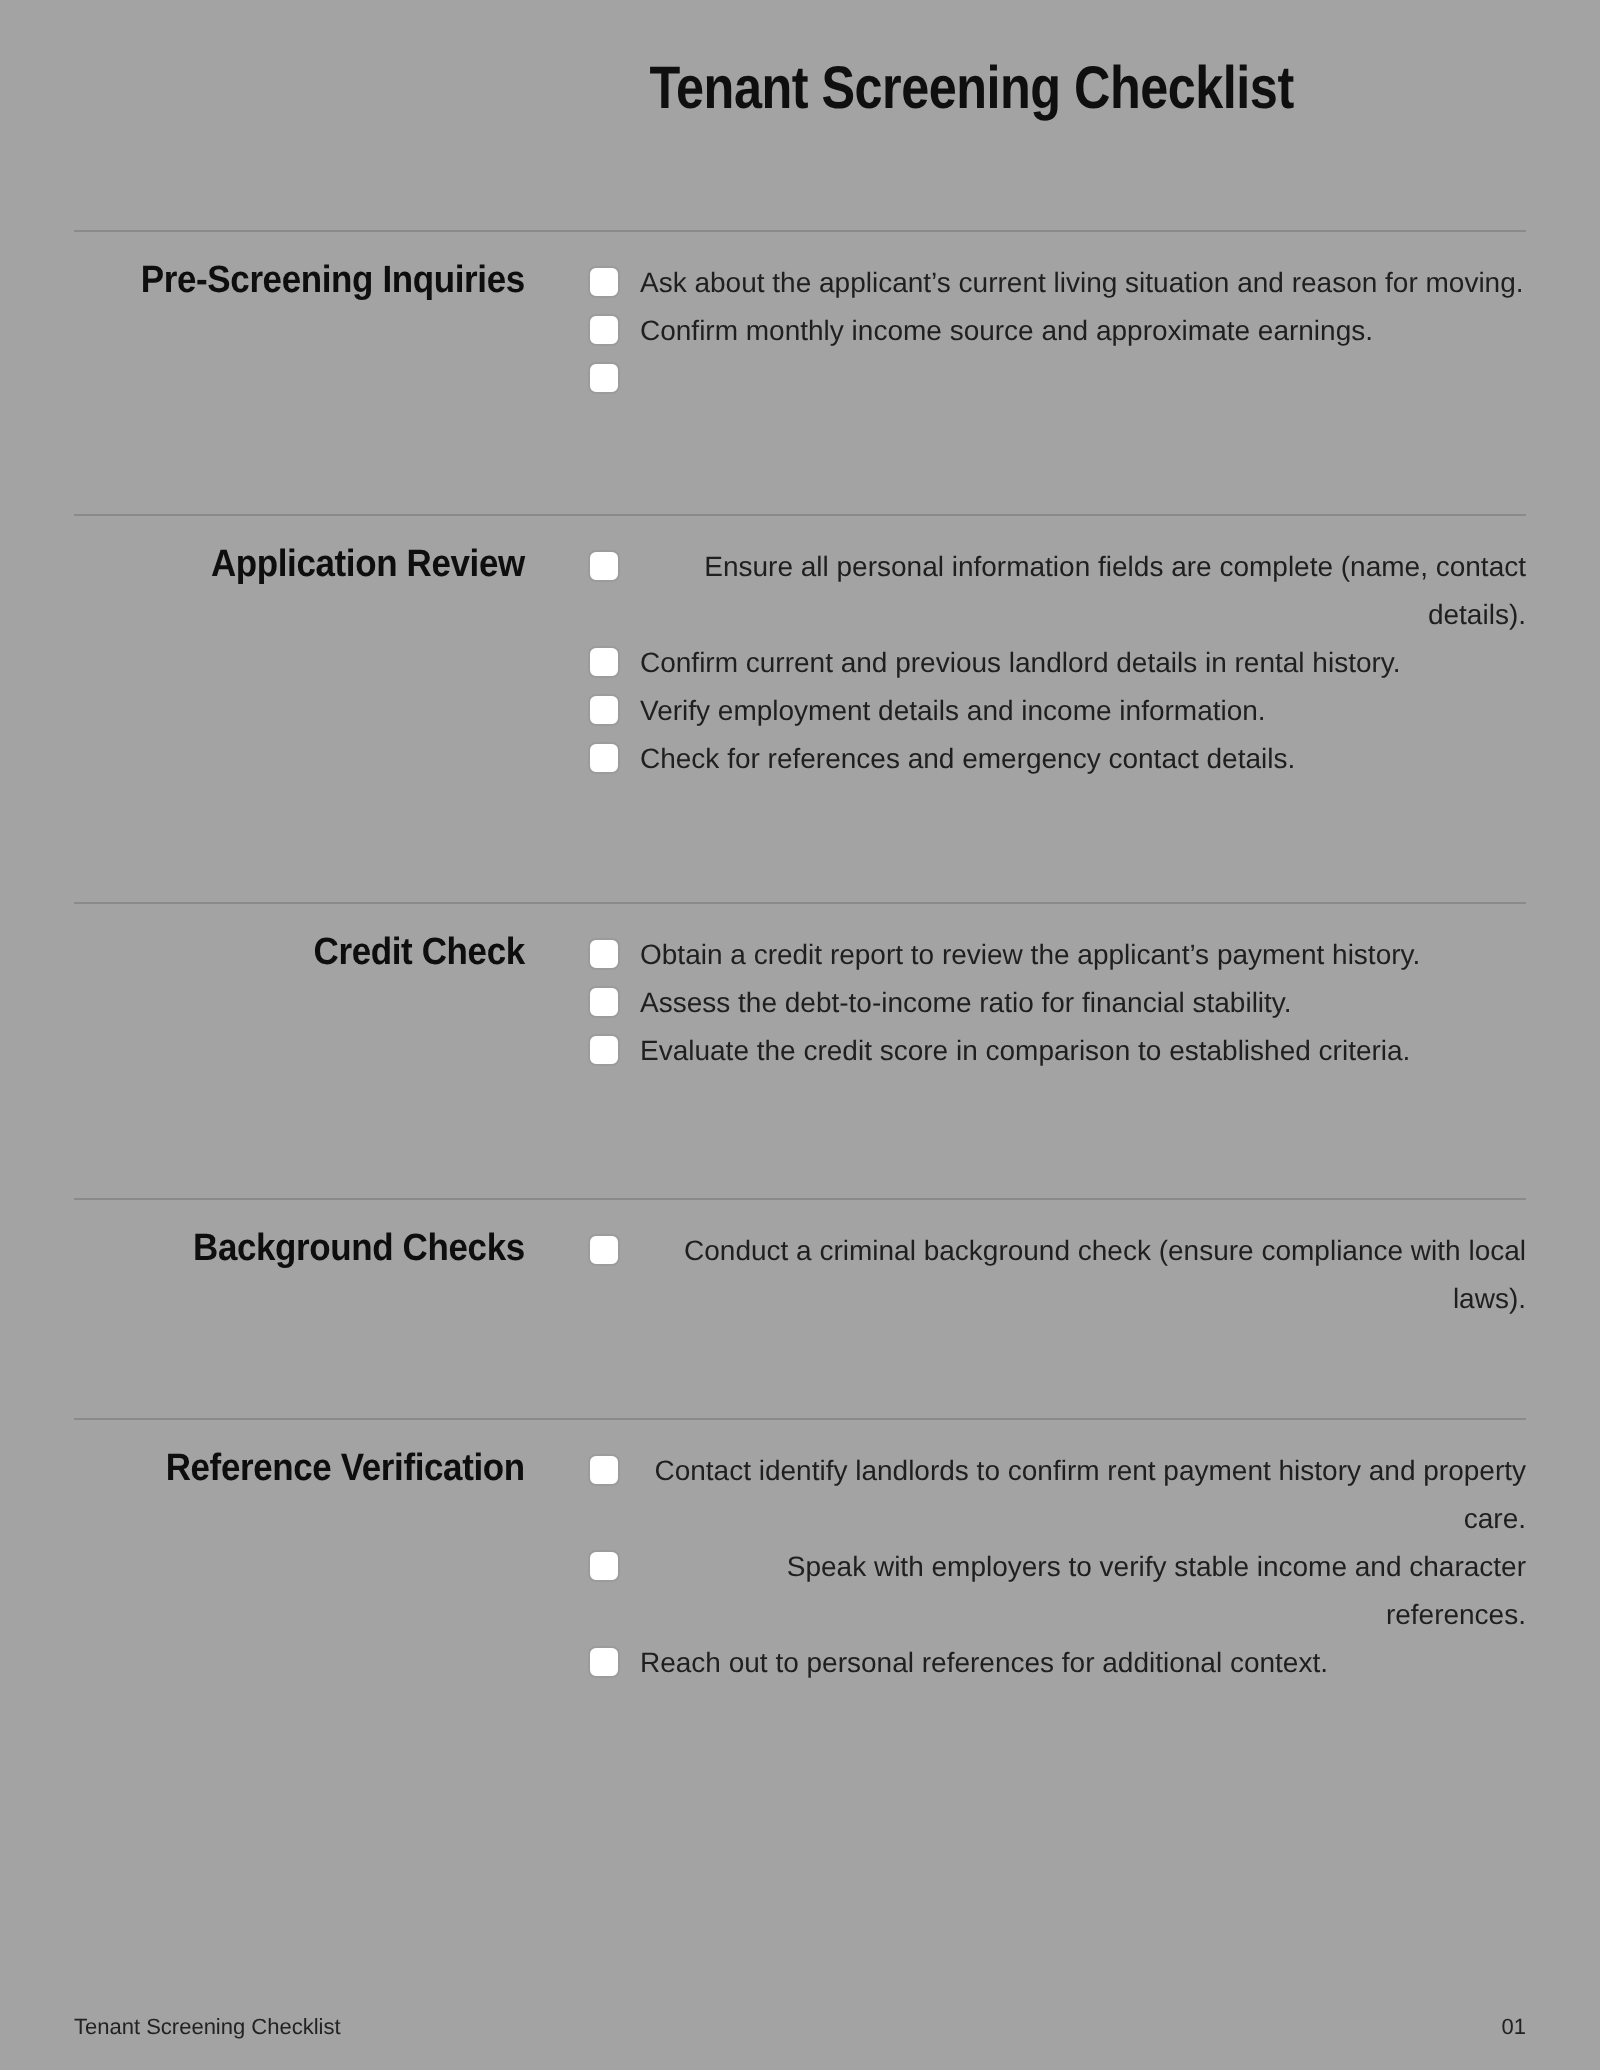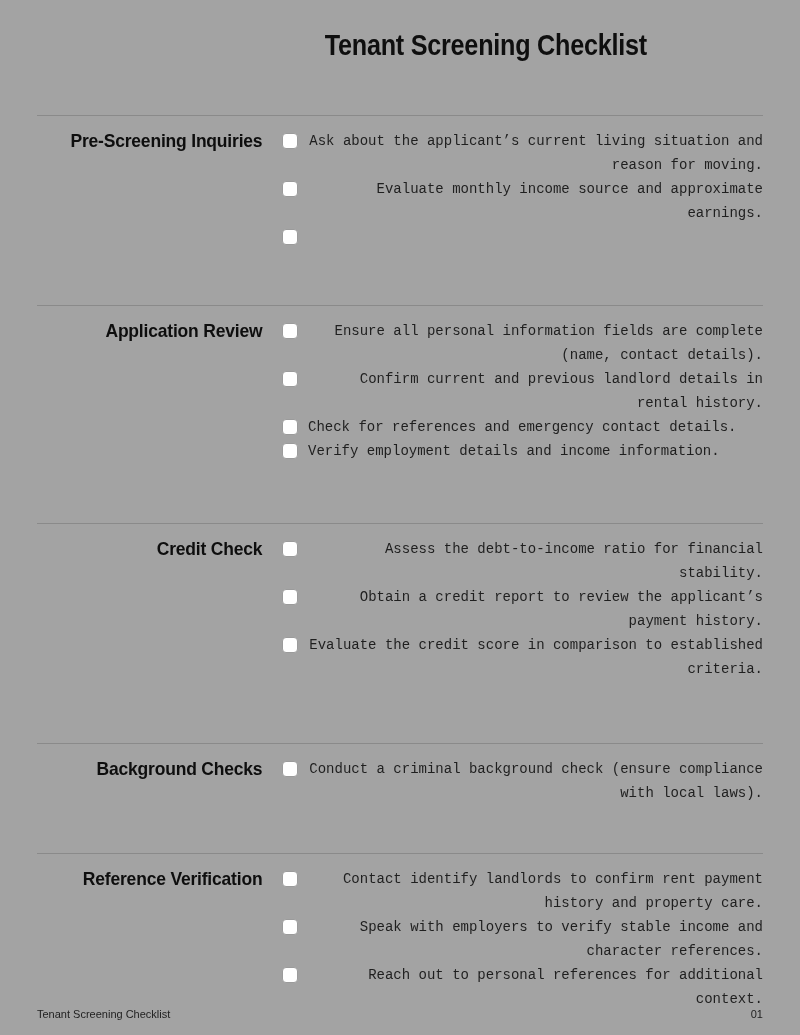--- a/index.html
+++ b/index.html
@@ -29,21 +29,21 @@
     white-space: nowrap;
   }
 
   .section-block { }
   .mb60 { margin-bottom: 60px; }
   .mb59 { margin-bottom: 62px; }
   .mb58 { margin-bottom: 48px; }
 
   .divider { height: 1px; background: #8a8a8a; }
 
-  .section-body { display: flex; padding-top: 13px; }
+  .section-body { display: flex; padding-top: 13px; gap: 12px; }
 
   .heading {
     flex: 0 0 245px;
     width: 245px;
     font-size: 19px;
     line-height: 24px;
     font-weight: 700;
     color: #0e0e0e;
     letter-spacing: -0.2px;
     transform: scaleX(0.92);
@@ -63,21 +63,20 @@
     border: 1.5px solid #9b9b9b;
     border-radius: 4px;
     background: #ffffff;
     cursor: pointer;
   }
 
   .item-text {
     font-size: 14px;
     line-height: 24px;
     color: #1f1f1f;
-    font-family: Liberation Mono, monospace;
   }
 
   .footer {
     position: absolute;
     left: 37px;
     right: 37px;
     bottom: 14px;
     display: flex;
     justify-content: space-between;
     align-items: baseline;
@@ -98,21 +97,21 @@
       <div class="divider"></div>
       <div class="section-body">
         <h2 class="heading">Pre-Screening Inquiries</h2>
         <div class="items">
           <div class="row">
             <span class="checkbox"></span>
             <span class="item-text">Ask about the applicant’s current living situation and reason for moving.</span>
           </div>
           <div class="row">
             <span class="checkbox"></span>
-            <span class="item-text">Evaluate monthly income source and approximate earnings.</span>
+            <span class="item-text">Confirm monthly income source and approximate earnings.</span>
           </div>
           <div class="row">
             <span class="checkbox"></span>
           </div>
         </div>
       </div>
     </div>
 
     <div class="section-block mb60">
       <div class="divider"></div>
@@ -122,42 +121,42 @@
           <div class="row">
             <span class="checkbox"></span>
             <span class="item-text">Ensure all personal information fields are complete (name, contact details).</span>
           </div>
           <div class="row">
             <span class="checkbox"></span>
             <span class="item-text">Confirm current and previous landlord details in rental history.</span>
           </div>
           <div class="row">
             <span class="checkbox"></span>
+            <span class="item-text">Verify employment details and income information.</span>
+          </div>
+          <div class="row">
+            <span class="checkbox"></span>
             <span class="item-text">Check for references and emergency contact details.</span>
           </div>
-          <div class="row">
-            <span class="checkbox"></span>
-            <span class="item-text">Verify employment details and income information.</span>
-          </div>
         </div>
       </div>
     </div>
 
     <div class="section-block mb59">
       <div class="divider"></div>
       <div class="section-body">
         <h2 class="heading">Credit Check</h2>
         <div class="items">
           <div class="row">
             <span class="checkbox"></span>
+            <span class="item-text">Obtain a credit report to review the applicant’s payment history.</span>
+          </div>
+          <div class="row">
+            <span class="checkbox"></span>
             <span class="item-text">Assess the debt-to-income ratio for financial stability.</span>
-          </div>
-          <div class="row">
-            <span class="checkbox"></span>
-            <span class="item-text">Obtain a credit report to review the applicant’s payment history.</span>
           </div>
           <div class="row">
             <span class="checkbox"></span>
             <span class="item-text">Evaluate the credit score in comparison to established criteria.</span>
           </div>
         </div>
       </div>
     </div>
 
     <div class="section-block mb58">

